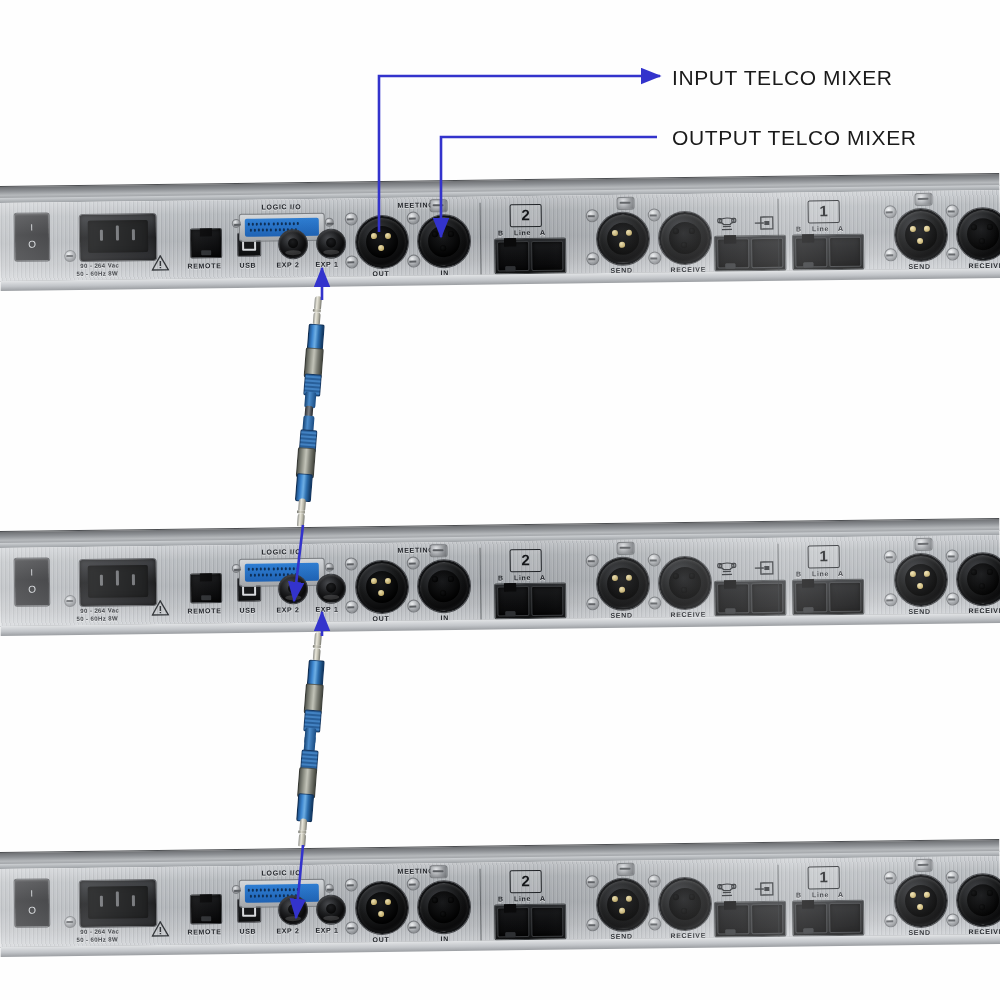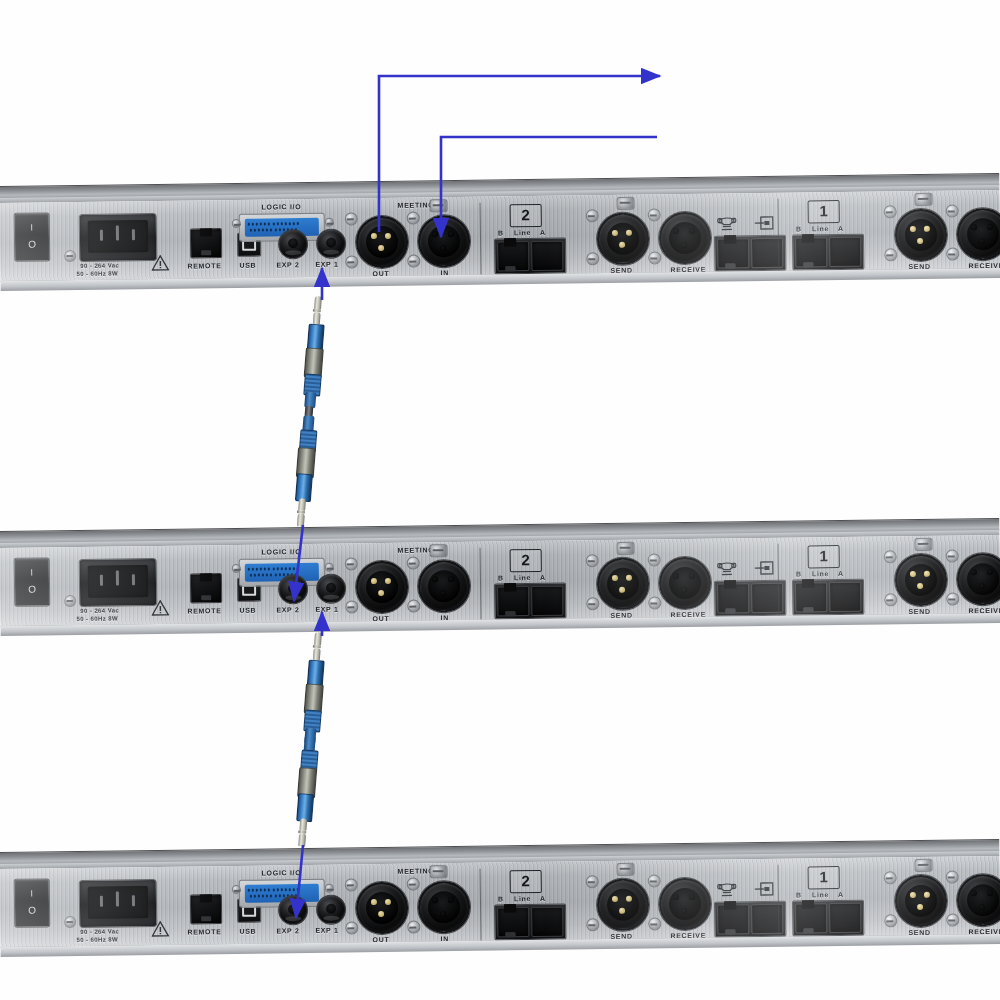--- a/index.html
+++ b/index.html
@@ -247,20 +247,22 @@
   .strain{
     position:absolute;width:11px;border-radius:2px;
     background:linear-gradient(90deg,#15406f,#4b8ccb 40%,#1a4b81);
   }
 </style>
 </head>
 <body>
 
 <div id="stage">
 
+  <div class="anno" style="left:672px;top:66px;">INPUT TELCO MIXER</div>
+  <div class="anno" style="left:672px;top:126px;">OUTPUT TELCO MIXER</div>
 
   <div class="unit" id="u1" style="top:186px;">
       <div class="skew">
     <div class="lip"></div>
     <div class="lip2"></div>
     <div class="face">
           <div class="it rocker" style="left:14px;top:10px;">
         <i class="one">I</i>
         <i class="zero">O</i>
       </div>

